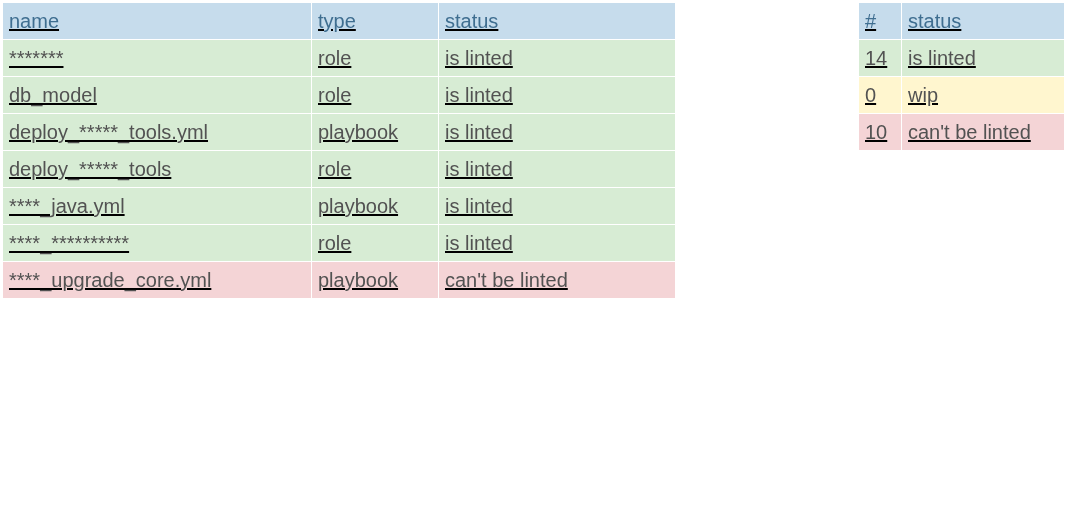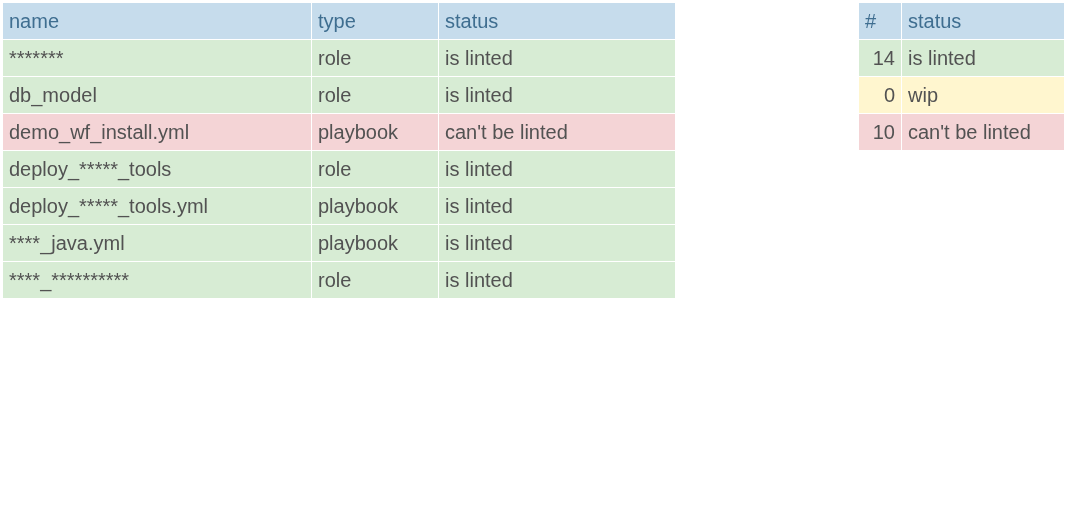--- a/index.html
+++ b/index.html
@@ -7,38 +7,38 @@
     --headtxt:#3f6e90;
     --ok:#d7ecd4;
     --warn:#fff6cf;
     --bad:#f4d4d6;
     --cell:#525252;
     --grid:#ffffff;
     --font:"Segoe UI",Arial,Helvetica,sans-serif;
   }
   html,body{margin:0;padding:0;background:#fff;font-family:var(--font);}
   body{width:1065px;height:521px;position:relative;}
-  table{border-collapse:collapse;border-spacing:0;table-layout:fixed;}
+  table{border-collapse:collapse;border-spacing:0;table-layout:fixed;text-decoration:underline;}
   th,td{
     border:1px solid var(--grid);
     padding:4px 6px 4px 6px;
     font-size:20px;
     line-height:28px;
     vertical-align:middle;
     text-align:left;
     font-weight:400;
     overflow:hidden;
     white-space:nowrap;
   }
   th{background:var(--headbg);color:var(--headtxt);font-weight:400;}
   td{color:var(--cell);}
   .ok{background:var(--ok);}
   .warn{background:var(--warn);}
   .bad{background:var(--bad);}
-  .num{text-align:right;}
+  .num{}
   #main{position:absolute;left:2px;top:2px;}
   #main th:nth-child(1),#main td:nth-child(1){width:296px;}
   #main th:nth-child(2),#main td:nth-child(2){width:114px;}
   #main th:nth-child(3),#main td:nth-child(3){width:224px;}
   #summary{position:absolute;left:858px;top:2px;}
   #summary th:nth-child(1),#summary td:nth-child(1){width:30px;}
   #summary th:nth-child(2),#summary td:nth-child(2){width:150px;}
 </style>
 </head>
 <body>
@@ -55,44 +55,44 @@
       <tr class="ok">
         <td>*******</td>
         <td>role</td>
         <td>is linted</td>
       </tr>
       <tr class="ok">
         <td>db_model</td>
         <td>role</td>
         <td>is linted</td>
       </tr>
-      <tr class="bad">
-        <td>demo_wf_install.yml</td>
+      <tr class="ok">
+        <td>deploy_*****_tools.yml</td>
         <td>playbook</td>
-        <td>can't be linted</td>
+        <td>is linted</td>
       </tr>
       <tr class="ok">
         <td>deploy_*****_tools</td>
         <td>role</td>
-        <td>is linted</td>
-      </tr>
-      <tr class="ok">
-        <td>deploy_*****_tools.yml</td>
-        <td>playbook</td>
         <td>is linted</td>
       </tr>
       <tr class="ok">
         <td>****_java.yml</td>
         <td>playbook</td>
         <td>is linted</td>
       </tr>
       <tr class="ok">
         <td>****_**********</td>
         <td>role</td>
         <td>is linted</td>
+      </tr>
+      <tr class="bad">
+        <td>****_upgrade_core.yml</td>
+        <td>playbook</td>
+        <td>can't be linted</td>
       </tr>
     </tbody>
 </table>
 
 <table id="summary">
   <thead>
     <tr>
       <th>#</th>
       <th>status</th>
     </tr>

